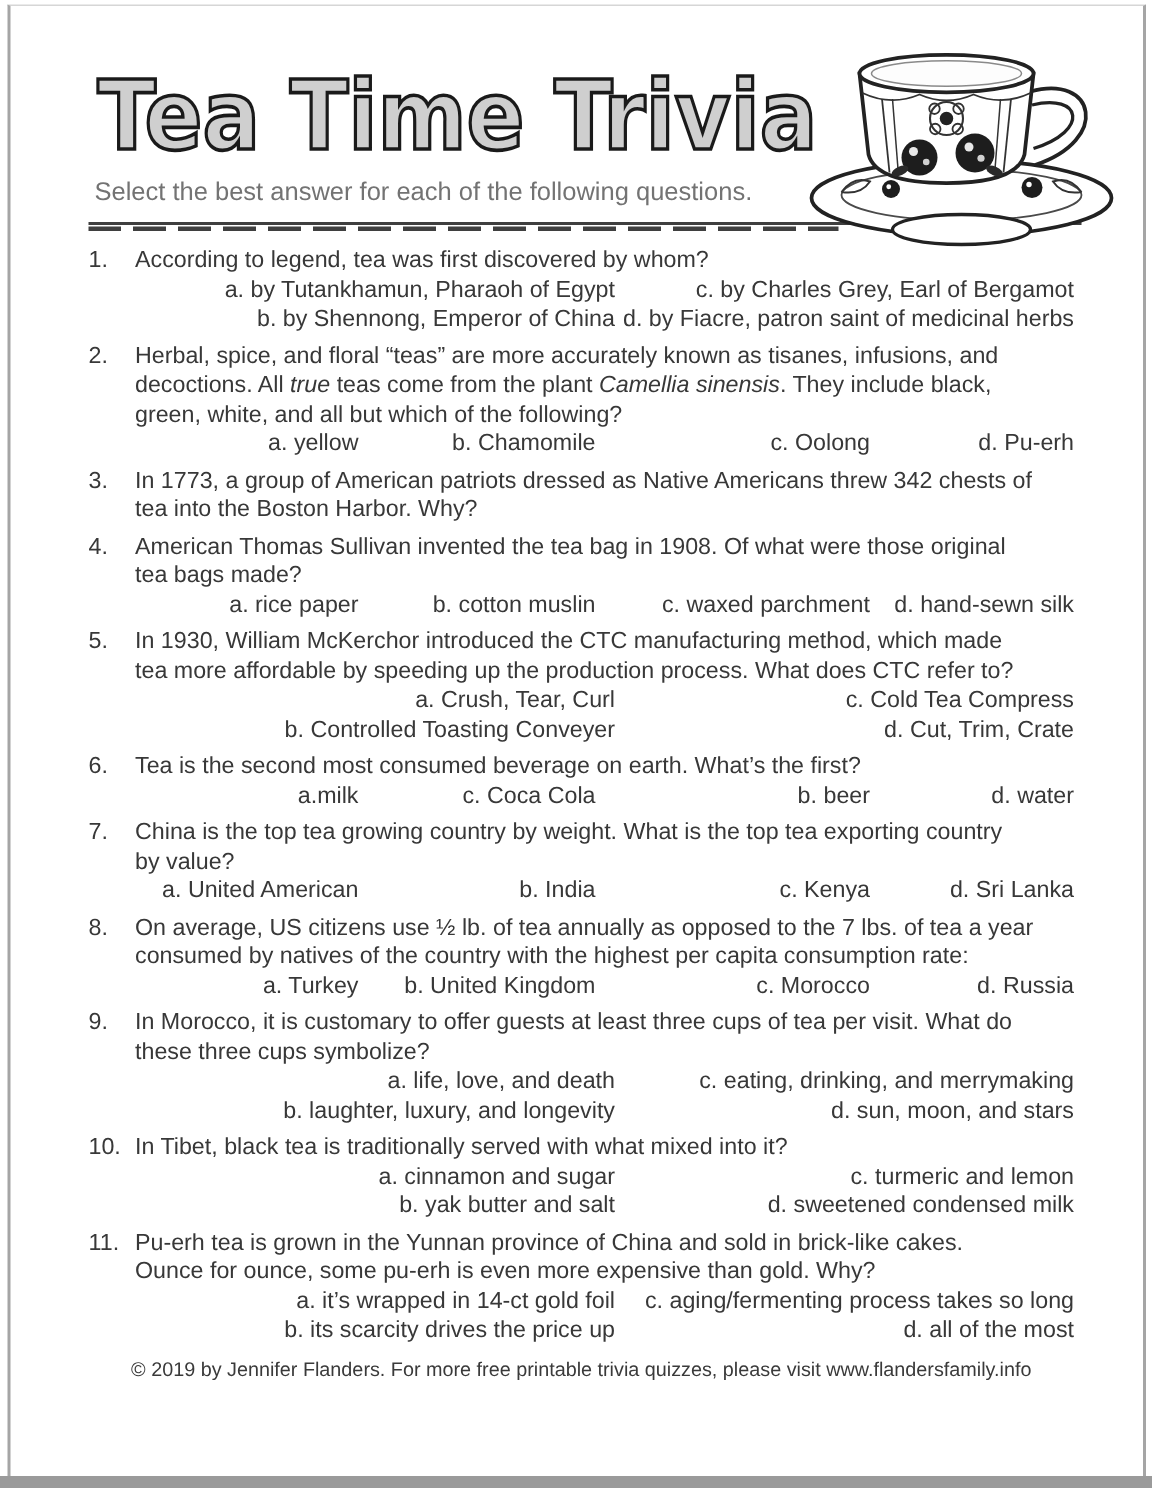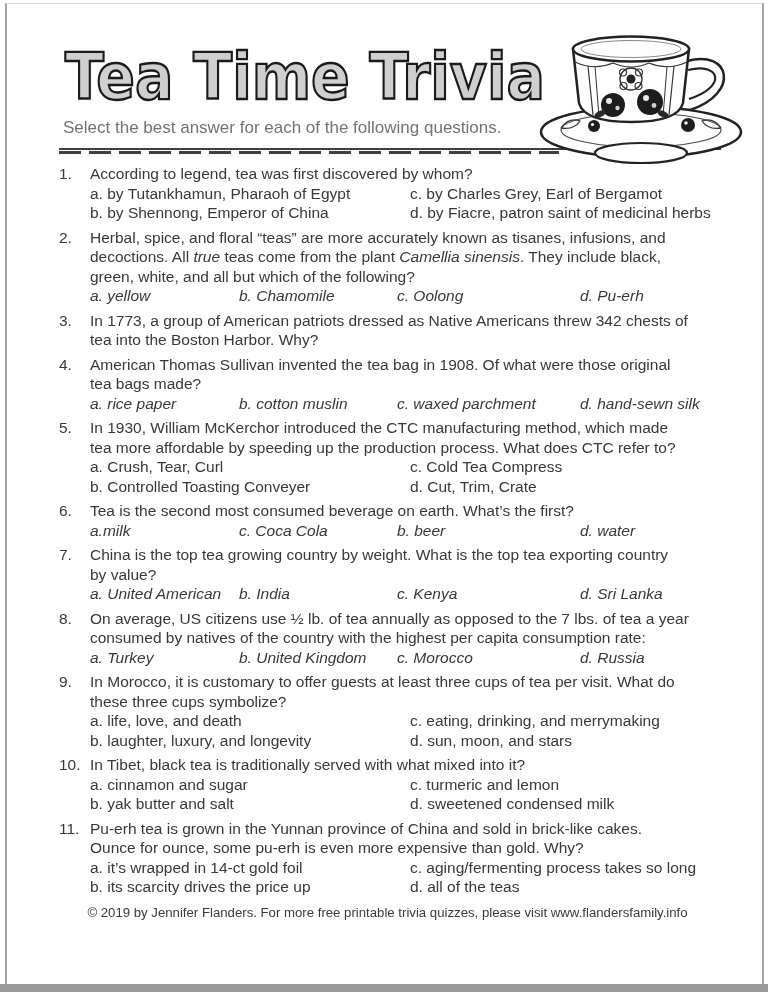--- a/index.html
+++ b/index.html
@@ -40,23 +40,23 @@
     background:repeating-linear-gradient(90deg,#3f3f3f 0 22px,transparent 22px 30px);
   }
   .teacup{position:absolute;top:26px;right:6px;width:220px;height:140px;z-index:5;}
   
   .questions{margin-top:10px;}
   .q{display:flex;margin-bottom:5px;font-size:15.5px;line-height:19.5px;}
   .qnum{width:31px;flex-shrink:0;}
   .qbody{flex:1;min-width:0;}
   .qtext{margin:0;}
   .qtext i{}
-  .opts{display:grid;}
+  .opts{display:grid;text-align:right;}
   .opts.two-col{grid-template-columns:320px 1fr;}
-  .opts.row4{grid-template-columns:149px 158px 183px 1fr;font-style:italic;}
+  .opts.row4{grid-template-columns:149px 158px 183px 1fr;}
   .opt{white-space:nowrap;}
   
   .footer{
     margin-top:8px;text-align:center;font-size:13.2px;color:#3a3a3a;
   }
 </style>
 </head>
 <body>
 
 <div class="page-frame"></div>
@@ -246,21 +246,21 @@
     </div>
 
     <div class="q">
       <span class="qnum">11.</span>
       <div class="qbody">
         <p class="qtext"><span>Pu-erh tea is grown in the Yunnan province of China and sold in brick-like cakes.</span><br><span>Ounce for ounce, some pu-erh is even more expensive than gold. Why?</span></p>
         <div class="opts two-col">
           <span class="opt">a. it’s wrapped in 14-ct gold foil</span>
           <span class="opt">c. aging/fermenting process takes so long</span>
           <span class="opt">b. its scarcity drives the price up</span>
-          <span class="opt">d. all of the teas</span>
+          <span class="opt">d. all of the most</span>
         </div>
       </div>
     </div>
 
   </div>
 
   <div class="footer">© 2019 by Jennifer Flanders. For more free printable trivia quizzes, please visit www.flandersfamily.info</div>
 
 </div>
 

